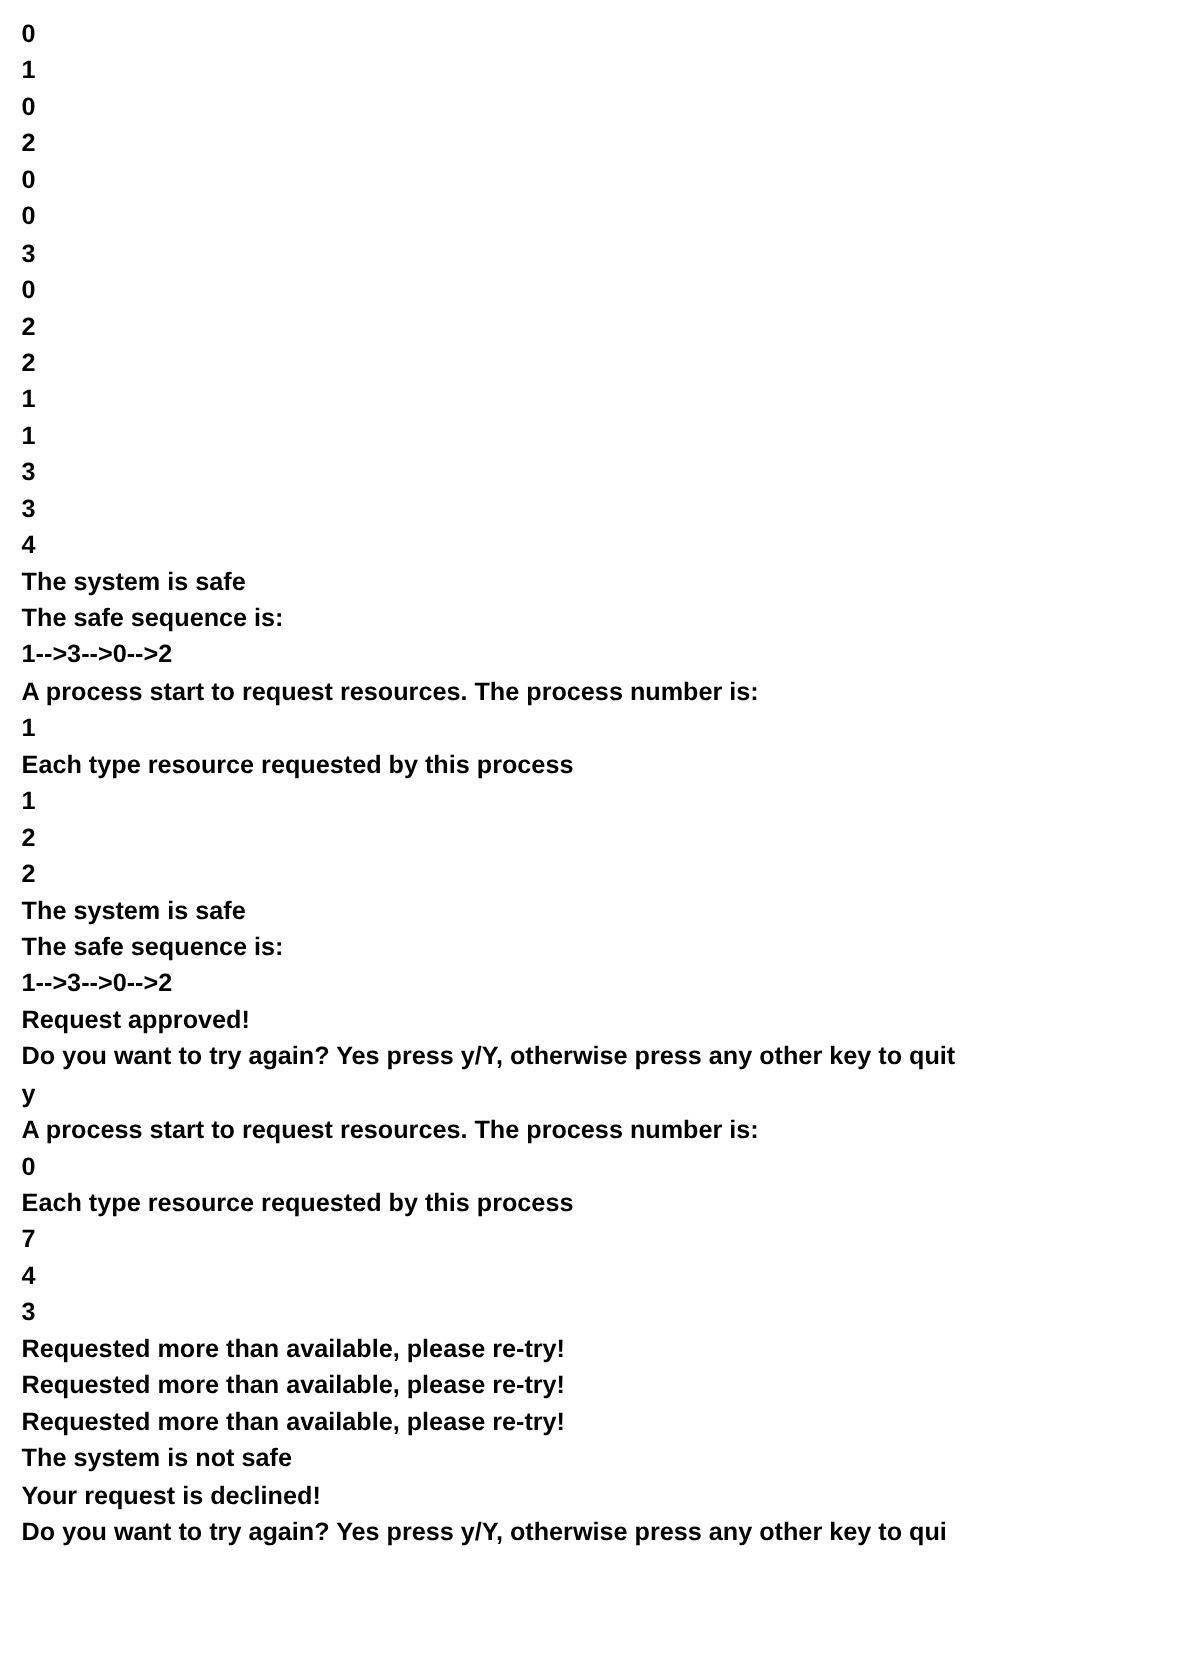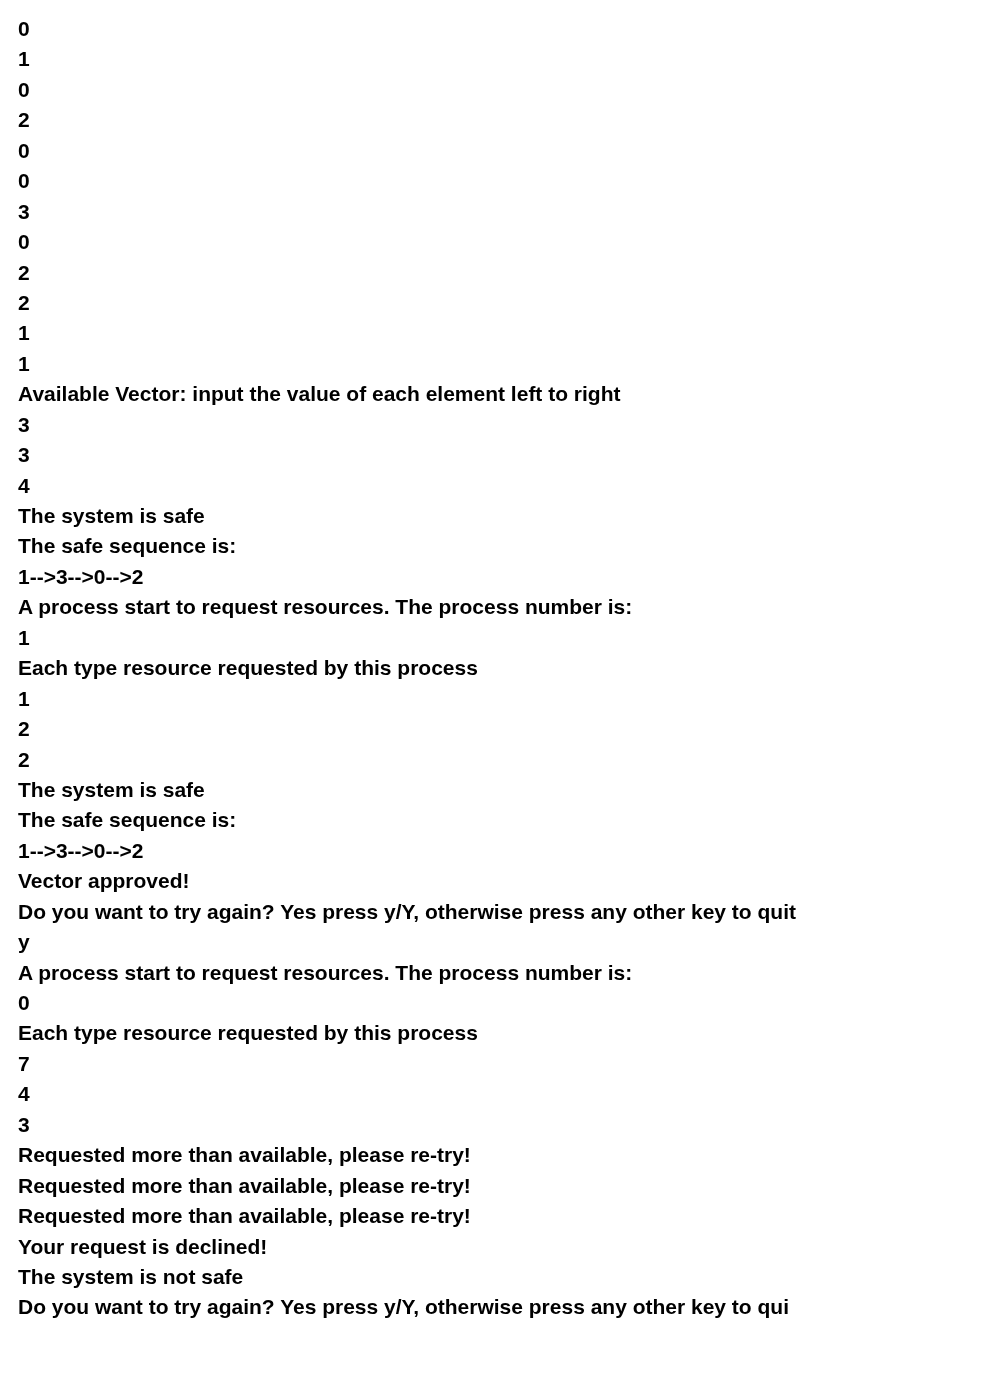--- a/index.html
+++ b/index.html
@@ -27,44 +27,43 @@
     <div class="line">0</div>
     <div class="line">2</div>
     <div class="line">0</div>
     <div class="line">0</div>
     <div class="line">3</div>
     <div class="line">0</div>
     <div class="line">2</div>
     <div class="line">2</div>
     <div class="line">1</div>
     <div class="line">1</div>
-    <div class="line">Available Vector: input the value of each element left to right</div>
     <div class="line">3</div>
     <div class="line">3</div>
     <div class="line">4</div>
     <div class="line">The system is safe</div>
     <div class="line">The safe sequence is:</div>
     <div class="line">1--&gt;3--&gt;0--&gt;2</div>
     <div class="line">A process start to request resources. The process number is:</div>
     <div class="line">1</div>
     <div class="line">Each type resource requested by this process</div>
     <div class="line">1</div>
     <div class="line">2</div>
     <div class="line">2</div>
     <div class="line">The system is safe</div>
     <div class="line">The safe sequence is:</div>
     <div class="line">1--&gt;3--&gt;0--&gt;2</div>
-    <div class="line">Vector approved!</div>
+    <div class="line">Request approved!</div>
     <div class="line">Do you want to try again? Yes press y/Y, otherwise press any other key to quit</div>
     <div class="line">y</div>
     <div class="line">A process start to request resources. The process number is:</div>
     <div class="line">0</div>
     <div class="line">Each type resource requested by this process</div>
     <div class="line">7</div>
     <div class="line">4</div>
     <div class="line">3</div>
     <div class="line">Requested more than available, please re-try!</div>
     <div class="line">Requested more than available, please re-try!</div>
     <div class="line">Requested more than available, please re-try!</div>
+    <div class="line">The system is not safe</div>
     <div class="line">Your request is declined!</div>
-    <div class="line">The system is not safe</div>
     <div class="line">Do you want to try again? Yes press y/Y, otherwise press any other key to qui</div>
   </div>
 
 </body></html>

